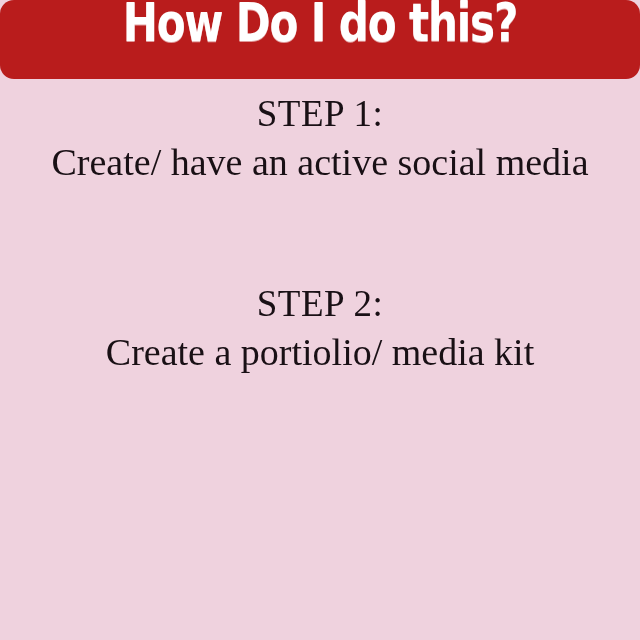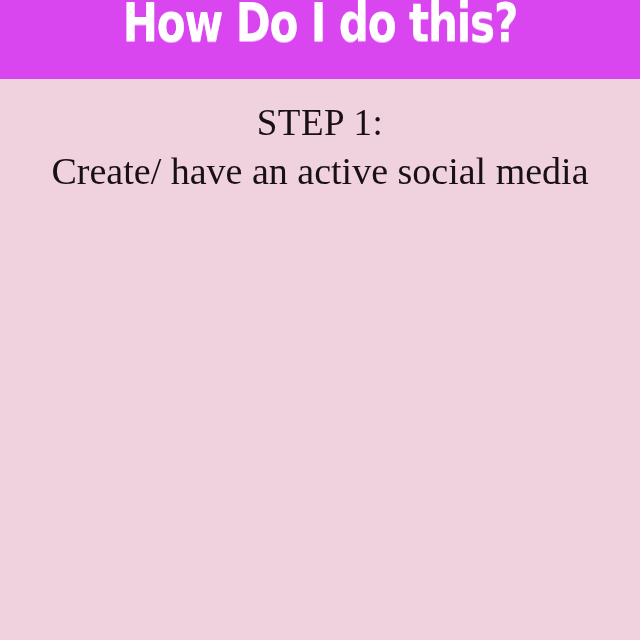--- a/index.html
+++ b/index.html
@@ -22,22 +22,23 @@
     box-sizing: border-box;
   }
 
   
   .header-banner {
     position: absolute;
     left: 0;
     top: 0;
     width: 640px;
     height: 79px;
-    background: #d946ef;
+    background: #b91c1c;
     overflow: hidden;
+    border-radius: 14px;
   }
 
   .header-title {
     position: absolute;
     left: 0;
     top: -6px;
     width: 640px;
     text-align: center;
     color: #ffffff;
     font-family: "DejaVu Sans", sans-serif;
@@ -48,21 +49,21 @@
     transform: scaleX(0.78);
     transform-origin: center top;
     white-space: nowrap;
     text-shadow: 0 1px 0 rgba(255,255,255,0.55);
   }
 
   
   .steps {
     position: absolute;
     left: 0;
-    top: 79px;
+    top: 70px;
     width: 640px;
     height: 561px;
   }
 
   .step-block {
     position: absolute;
     left: 0;
     width: 640px;
     text-align: center;
     color: #191015;
@@ -103,18 +104,22 @@
     <div class="header-title">How Do I do this?</div>
   </div>
 
   <div class="steps">
 
     <div class="step-block step-block-1">
       <span class="step-label">STEP 1:</span>
       <span class="step-text">Create/ have an active social media</span>
     </div>
 
+    <div class="step-block step-block-2">
+      <span class="step-label">STEP 2:</span>
+      <span class="step-text">Create a portiolio/ media kit</span>
+    </div>
 
     <div class="step-block step-block-3">
     </div>
 
   </div>
 </div>
 
 </body></html>

